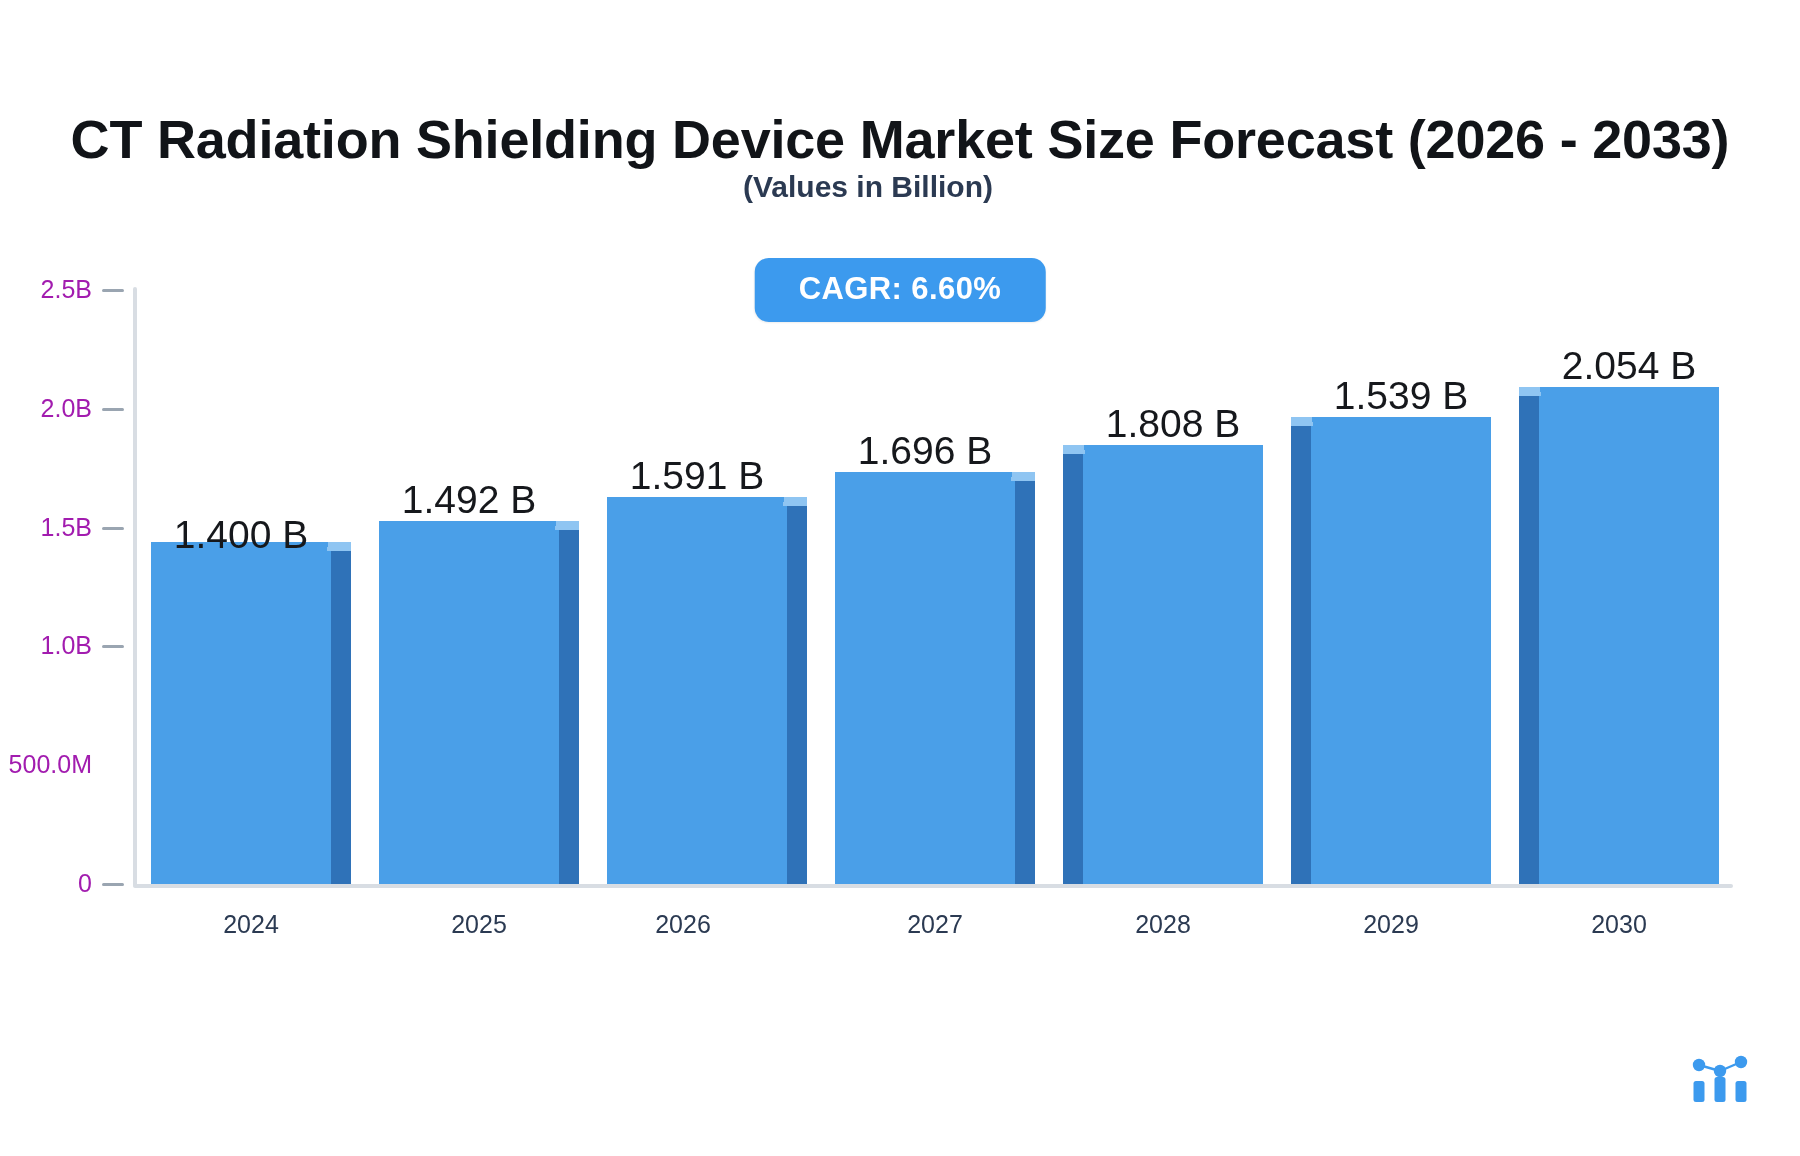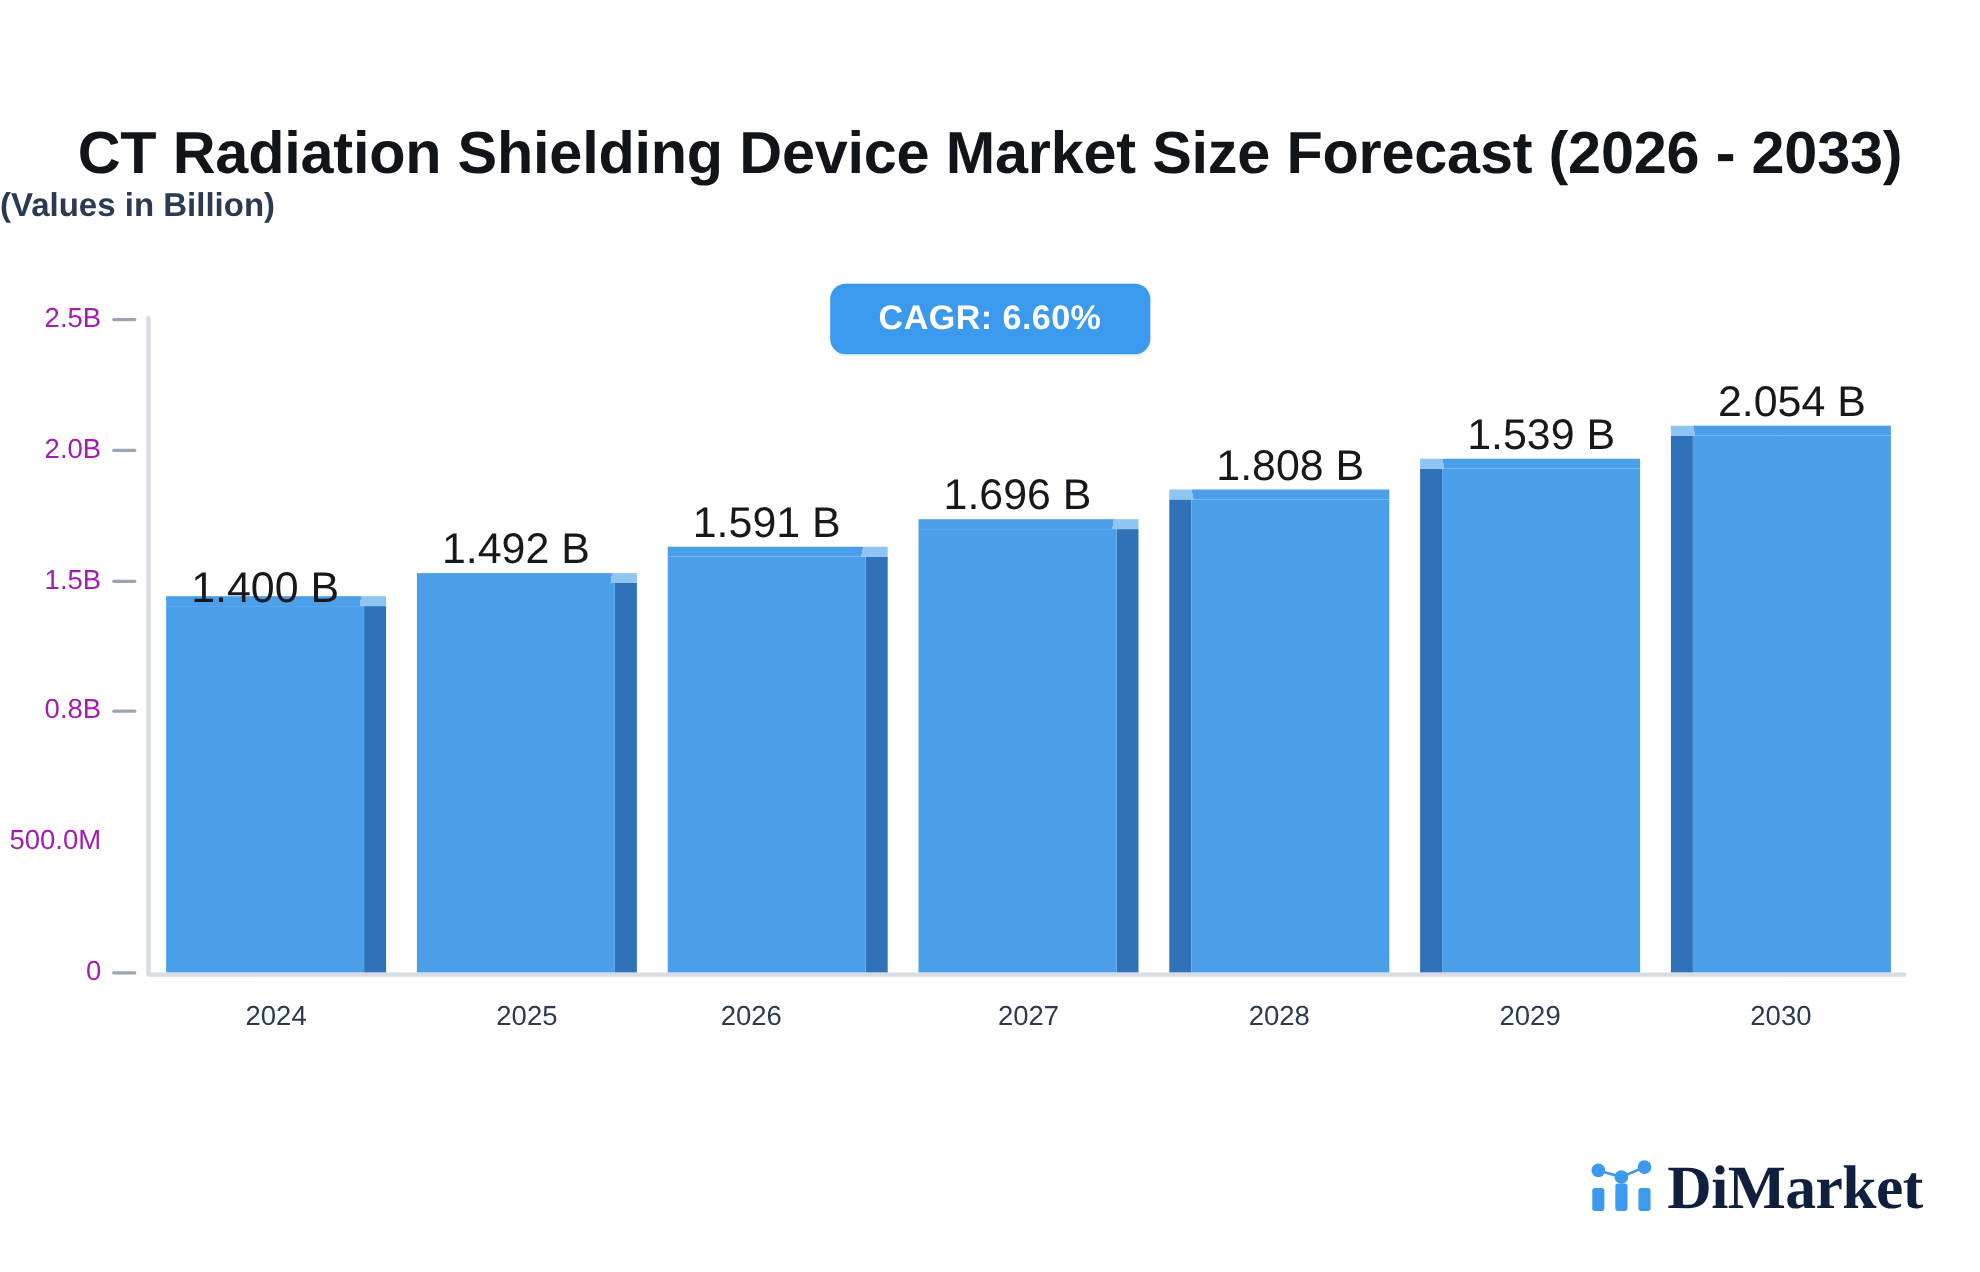--- a/index.html
+++ b/index.html
@@ -21,21 +21,21 @@
     text-align: center;
     font-size: 54px;
     font-weight: bold;
     color: #111418;
     letter-spacing: -0.2px;
     white-space: nowrap;
   }
   #chart-subtitle {
     position: absolute;
     top: 170px; left: 0; width: 1736px;
-    text-align: left;
+    text-align: center;
     font-size: 30px;
     font-weight: bold;
     color: #2b3a52;
   }
 
   
   #cagr-badge {
     position: absolute;
     top: 258px;
     left: 50%;
@@ -175,21 +175,21 @@
       </div>
       <div class="y-tick" style="top: 408.8px;">
         <div class="ylabel">2.0B</div>
         <div class="ymark"></div>
       </div>
       <div class="y-tick" style="top: 527.6px;">
         <div class="ylabel">1.5B</div>
         <div class="ymark"></div>
       </div>
       <div class="y-tick" style="top: 646.4px;">
-        <div class="ylabel">0.8B</div>
+        <div class="ylabel">1.0B</div>
         <div class="ymark"></div>
       </div>
       <div class="y-tick" style="top: 765.2px;">
         <div class="ylabel">500.0M</div>
       </div>
       <div class="y-tick" style="top: 884px;">
         <div class="ylabel">0</div>
         <div class="ymark"></div>
       </div>
     </div>
@@ -254,14 +254,13 @@
       <circle cx="7" cy="11" r="6.2" fill="#3c9aee"></circle>
       <circle cx="28" cy="17" r="6.2" fill="#3c9aee"></circle>
       <circle cx="49" cy="8" r="6.2" fill="#3c9aee"></circle>
       <line x1="7" y1="11" x2="28" y2="17" stroke="#3c9aee" stroke-width="2.4"></line>
       <line x1="28" y1="17" x2="49" y2="8" stroke="#3c9aee" stroke-width="2.4"></line>
       <rect x="1.5" y="27" width="11" height="21" rx="2.5" fill="#3c9aee"></rect>
       <rect x="22.5" y="23" width="11" height="25" rx="2.5" fill="#3c9aee"></rect>
       <rect x="43.5" y="27" width="11" height="21" rx="2.5" fill="#3c9aee"></rect>
     </svg>
   </span>
-  <span id="logo-text">DiMarket</span>
 </div>
 
 </body></html>

